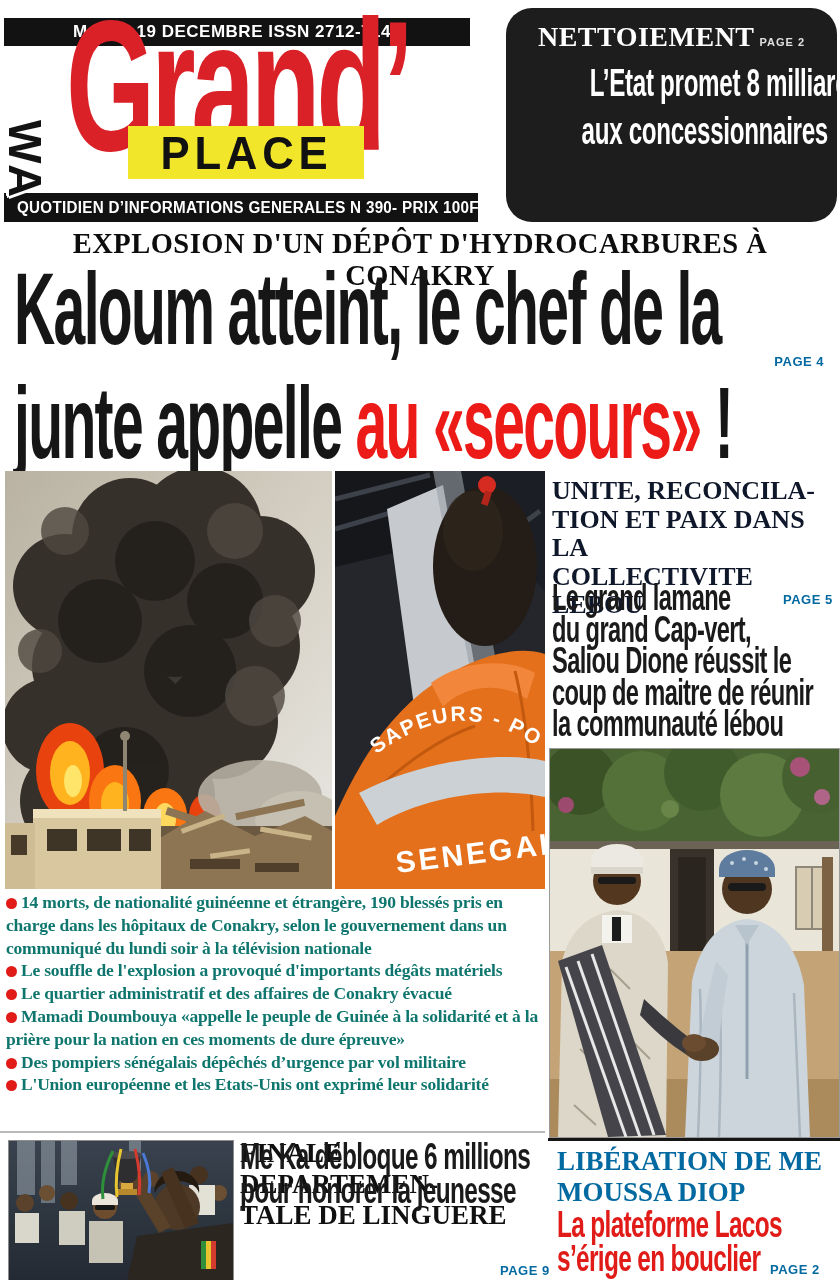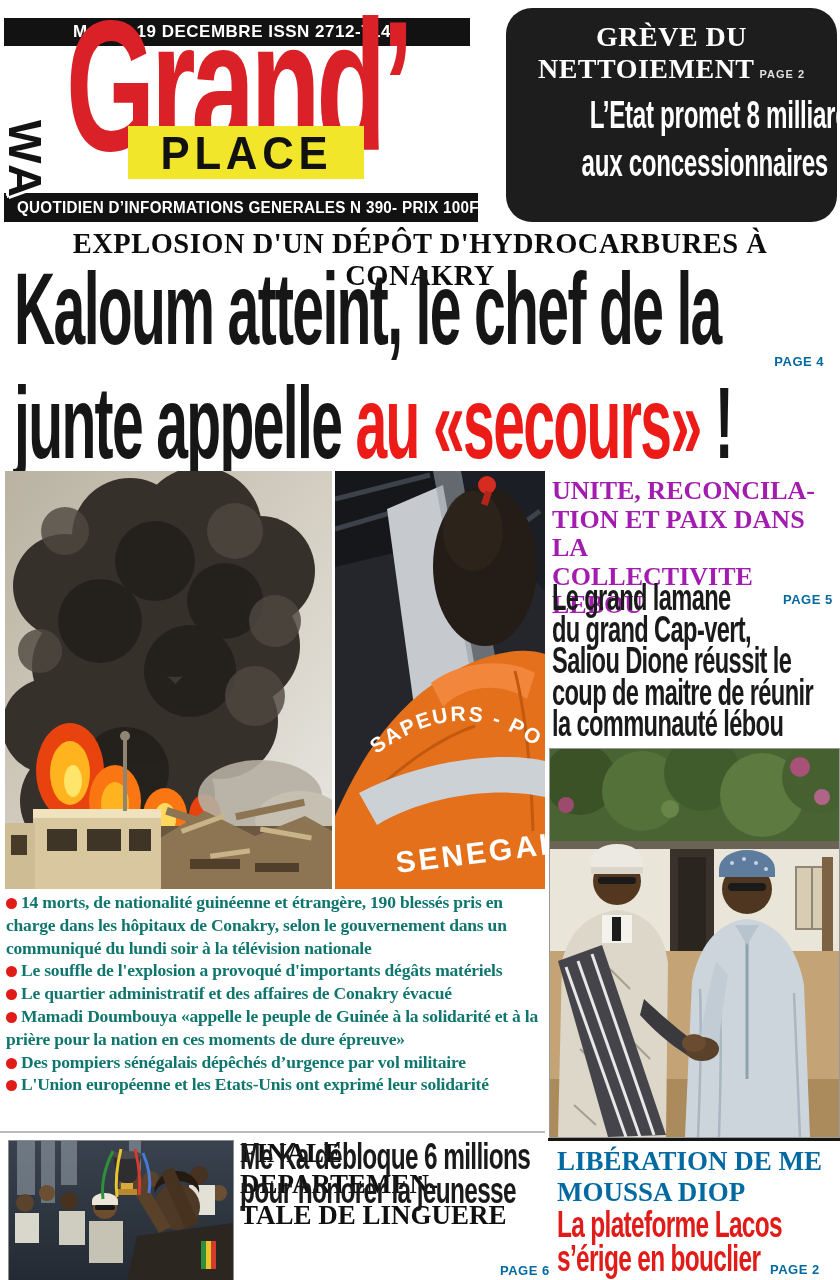--- a/index.html
+++ b/index.html
@@ -42,21 +42,21 @@
   .hl2{left:14px;top:372px;}
   .red{color:#ed1b18;}
   .page-ref{font-size:13px;color:#0369a1;font-weight:bold;letter-spacing:.5px;}
   .pr4{right:16px;top:354px;}
 
   
   .main-photo{left:5px;top:471px;width:540px;height:418px;display:flex;gap:3px;background:#fff;}
   .main-photo svg{display:block;height:418px;}
 
   
-  .lebou-k{left:552px;top:477px;width:288px;font-weight:bold;font-size:26px;line-height:28.5px;color:#a21caf;}
+  .lebou-k{left:552px;top:477px;width:288px;font-weight:bold;font-size:26px;line-height:28.5px;color:#0f172a;}
   .pr5{left:783px;top:592px;}
   .lebou-hwrap{left:552px;top:582px;width:288px;}
   .lebou-hl{height:31.5px;line-height:31.5px;}
   .lebou-h{font-weight:bold;font-size:37px;letter-spacing:-1px;transform:scaleX(.64);color:#1a1a1a;}
   .lebou-photo{left:549px;top:748px;width:289px;height:388px;border:1px solid #9a9a9a;box-sizing:content-box;}
   .lebou-photo svg{display:block;}
 
   
   .bullets{left:6px;top:891px;width:539px;list-style:none;margin:0;padding:0;
            font-family:"Liberation Serif",serif;font-weight:bold;font-size:17.5px;
@@ -94,21 +94,20 @@
     <div class="place-box">
       <span>PLACE</span>
     </div>
   </div>
 
   <div class="abs tagline-bar">
     <span class="sq tagline-t">QUOTIDIEN D’INFORMATIONS GENERALES N 390- PRIX 100F</span>
   </div>
 
   <div class="abs strike-box">
-    <div class="serif strike-k">GRÈVE DU</div>
     <div class="serif strike-k"><span>NETTOIEMENT</span><span class="strike-page">PAGE 2</span></div>
     <div class="strike-hl"><span class="sqc strike-h">L’Etat promet 8 milliards</span></div>
     <div class="strike-hl"><span class="sqc strike-h">aux concessionnaires</span></div>
   </div>
 
   <div class="abs serif lead-kicker">EXPLOSION D'UN DÉPÔT D'HYDROCARBURES À CONAKRY</div>
 
   <div class="abs hl1">
     <span class="sq h1line">Kaloum atteint, le chef de la</span>
   </div>
@@ -394,21 +393,21 @@
   </div>
 
   <div class="abs serif ling-k">
     <div>FINALE DEPARTEMEN-</div>
     <div>TALE DE LINGUERE</div>
   </div>
   <div class="abs ling-hwrap">
     <div class="ling-hl"><span class="sq ling-h">Me Ka débloque 6 millions</span></div>
     <div class="ling-hl"><span class="sq ling-h">pour honorer la jeunesse</span></div>
   </div>
-  <div class="abs page-ref pr8">PAGE 6</div>
+  <div class="abs page-ref pr8">PAGE 9</div>
 
   <div class="abs serif diop-k">
     <div>LIBÉRATION DE ME</div>
     <div>MOUSSA DIOP</div>
   </div>
   <div class="abs diop-hwrap">
     <div class="ling-hl"><span class="sq diop-h">La plateforme Lacos</span></div>
     <div class="ling-hl"><span class="sq diop-h">s’érige en bouclier</span></div>
   </div>
   <div class="abs page-ref pr2">PAGE 2</div>

